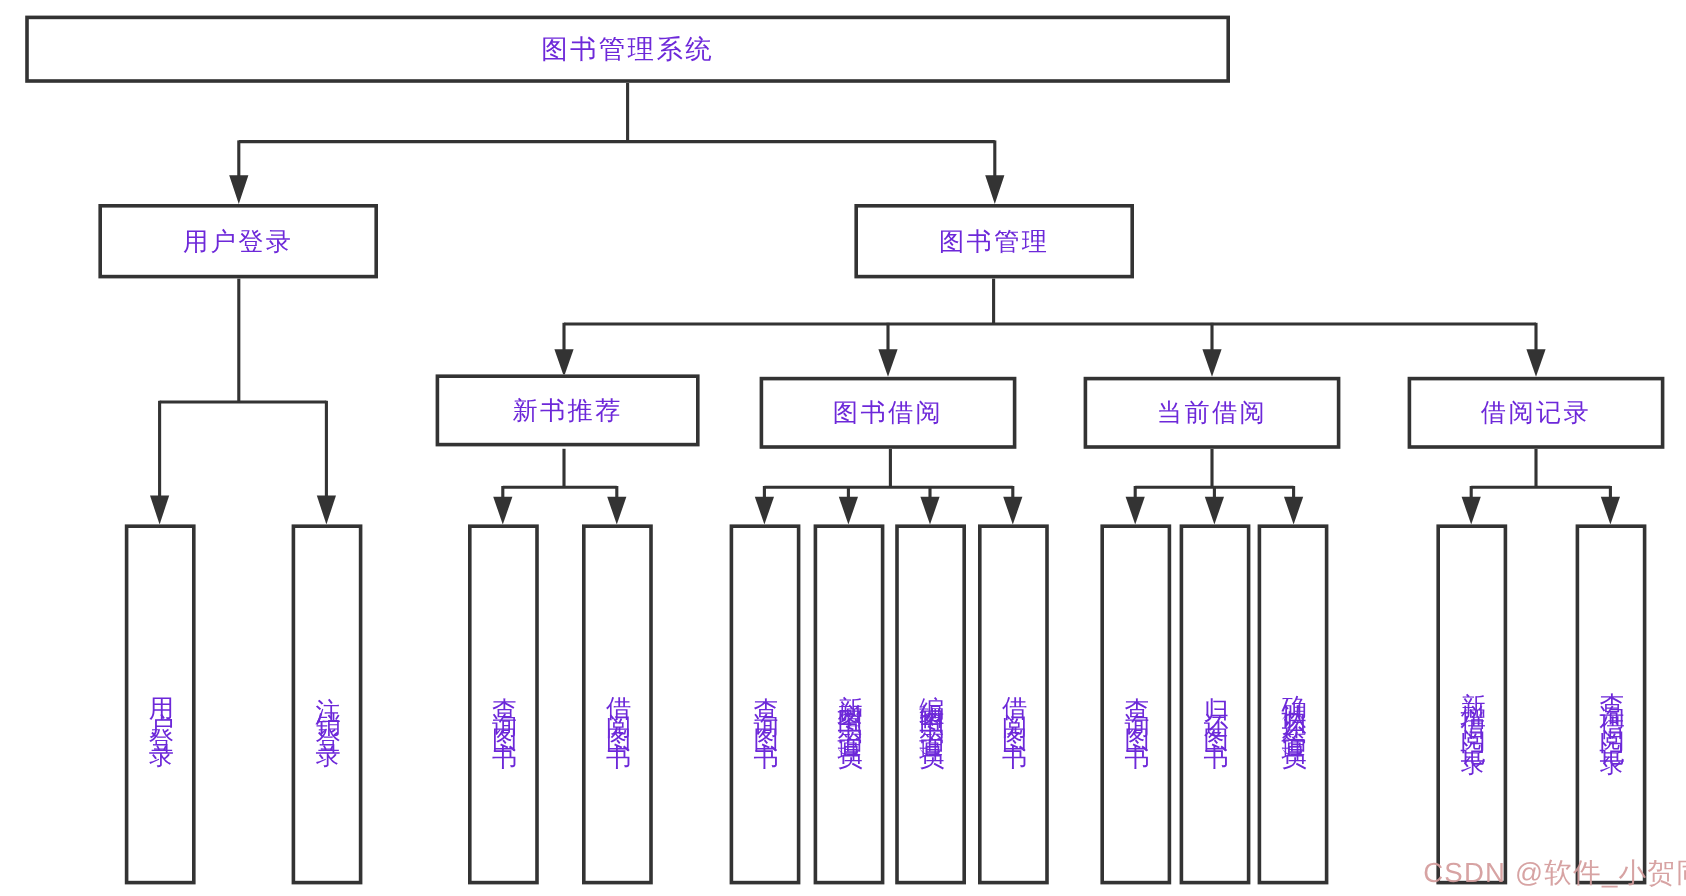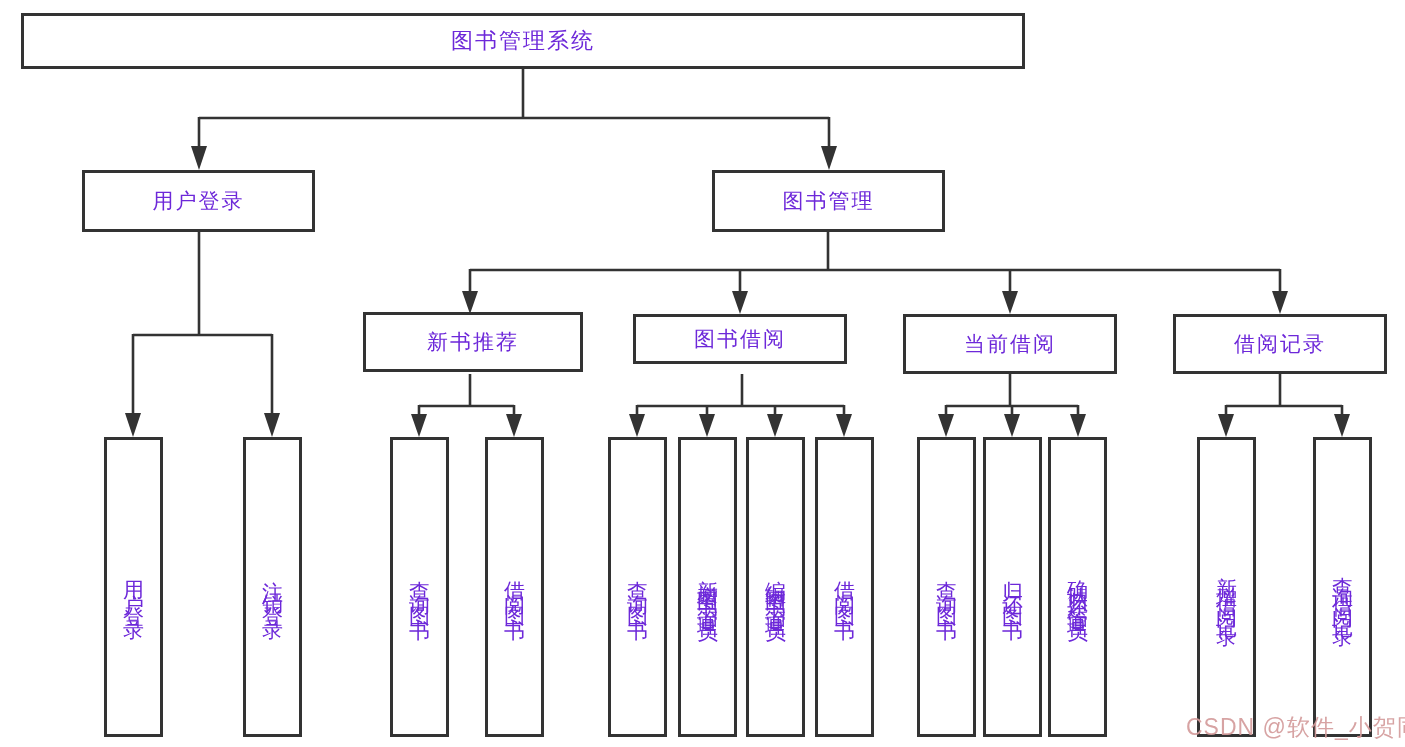--- a/index.html
+++ b/index.html
@@ -130,21 +130,21 @@
       <polygon points="1334,414 1350,414 1342,437"></polygon>
     </g>
   </svg>
 
   <div class="node root" style="left:21px; top:13px; width:1004px; height:56px;">图书管理系统</div>
 
   <div class="node" style="left:82px; top:170px; width:233px; height:62px;">用户登录</div>
   <div class="node" style="left:712px; top:170px; width:233px; height:62px;">图书管理</div>
 
   <div class="node" style="left:363px; top:312px; width:220px; height:60px;">新书推荐</div>
-  <div class="node" style="left:633px; top:314px; width:214px; height:50px;">图书借阅</div>
+  <div class="node" style="left:633px; top:314px; width:214px; height:60px;">图书借阅</div>
   <div class="node" style="left:903px; top:314px; width:214px; height:60px;">当前借阅</div>
   <div class="node" style="left:1173px; top:314px; width:214px; height:60px;">借阅记录</div>
 
   <div class="node leaf" style="left:104px; top:437px; width:59px; height:300px;">用户登录</div>
   <div class="node leaf" style="left:243px; top:437px; width:59px; height:300px;">注销登录</div>
 
   <div class="node leaf" style="left:390px; top:437px; width:59px; height:300px;">查询图书</div>
   <div class="node leaf" style="left:485px; top:437px; width:59px; height:300px;">借阅图书</div>
 
   <div class="node leaf" style="left:608px; top:437px; width:59px; height:300px;">查询图书</div>

